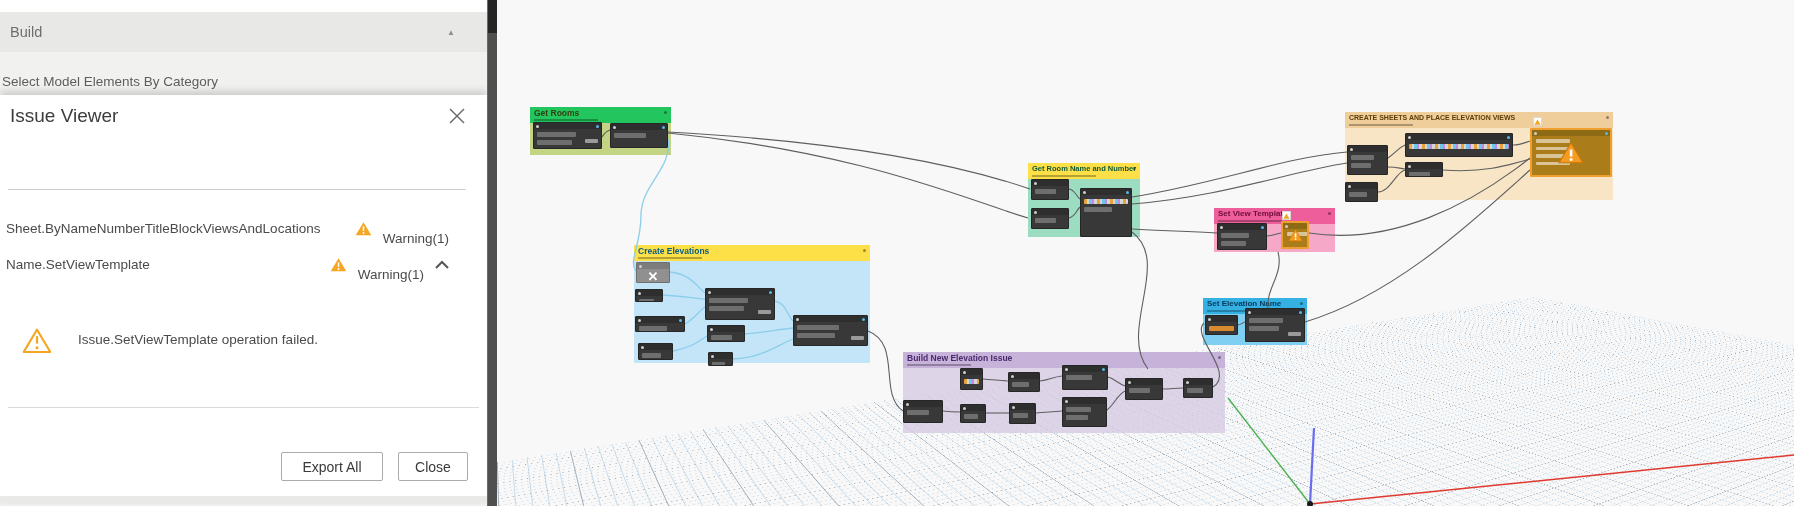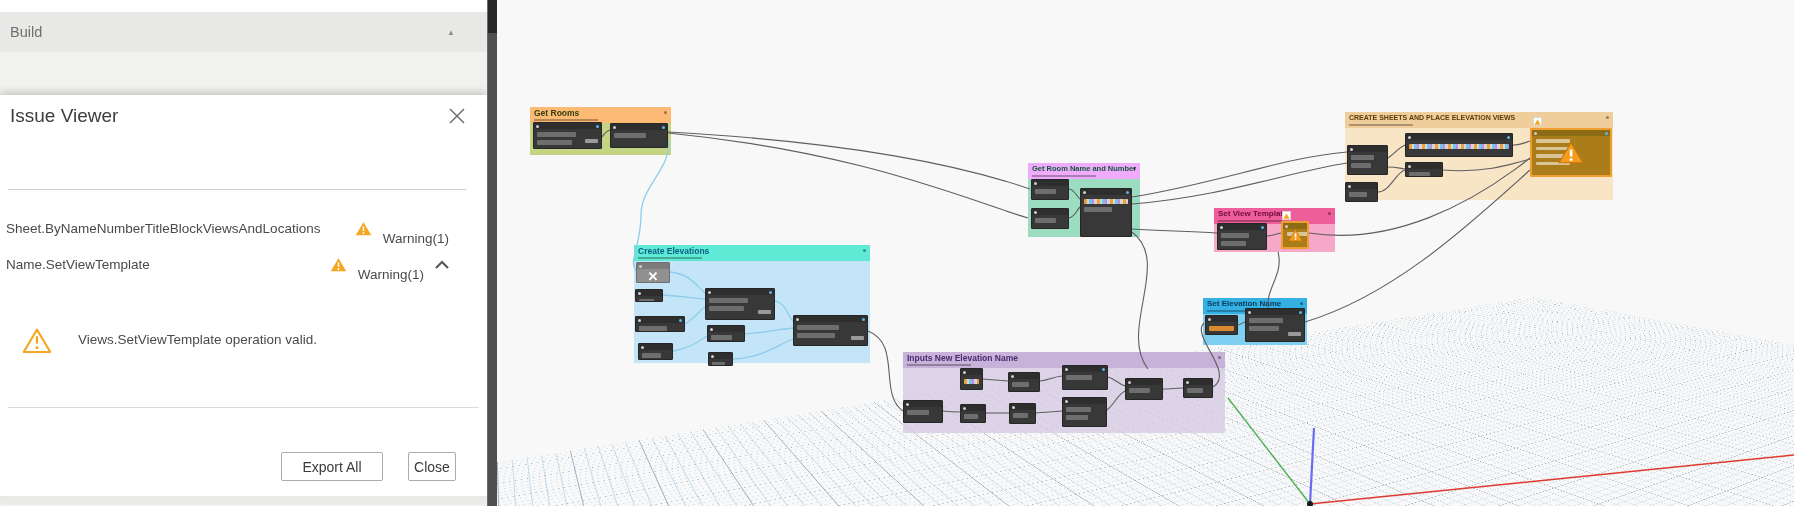--- a/index.html
+++ b/index.html
@@ -37,21 +37,21 @@
 
   #issue-detail { position:absolute; left:0; top:232px; width:487px; display:flex; padding-left:22px; }
   #issue-detail .dtxt { margin-left:26px; font-size:13.5px; color:#4a4a4a; line-height:17px; padding-top:4px; }
 
   .iv-divider { position:absolute; left:8px; top:312px; width:471px; height:1px; background:#dadada; }
   .iv-btn { position:absolute; top:357px; height:29px; background:#ffffff; border:1px solid #ababab;
             border-radius:2px; font-size:14px; color:#3a3a3a; display:flex; align-items:center;
             justify-content:center; cursor:pointer; }
   #btn-viewgraph { left:5px;  width:188px; }
   #btn-export    { left:281px; width:102px; }
-  #btn-close     { left:408px; width:48px; }
+  #btn-close     { left:398px; width:70px; }
   .iv-bottom-strip { position:absolute; left:0; top:401px; width:487px; height:6px; background:#e9e9e7; }
 
   
   #scrollbar { position:absolute; left:487px; top:0; width:10px; height:506px; background:#4f4f4f;
                border-left:1px solid #6a6a6a; }
   #scrollbar .thumb { position:absolute; left:0; top:0; width:10px; height:33px; background:#262626; }
 
   
   #canvas { position:absolute; left:497px; top:0; width:1297px; height:506px; background:#f7f8f7; overflow:hidden; }
   .gridwrap { position:absolute; left:0; top:0; width:1297px; height:506px; overflow:hidden; z-index:0;
@@ -106,20 +106,23 @@
 <div id="app">
 
   <div id="left-region">
     <div id="top-white"></div>
 
     <div id="inputs-bar">
       <span class="lbl">Build</span>
       <span class="tri">▲</span>
     </div>
 
+    <div id="mid-strip">
+      <span class="lbl">Select Model Elements By Category</span>
+    </div>
 
     <div id="issue-panel">
       <div class="iv-head">
         <span class="iv-title">Issue Viewer</span>
         <svg class="iv-close" width="18" height="18" viewBox="0 0 18 18">
           <line x1="2" y1="2" x2="16" y2="16" stroke="#6a6a6a" stroke-width="1.4"></line>
           <line x1="16" y1="2" x2="2" y2="16" stroke="#6a6a6a" stroke-width="1.4"></line>
         </svg>
       </div>
 
@@ -154,21 +157,21 @@
             </span>
           </div>
         </div>
       <div id="issue-detail">
           <svg width="30" height="27" viewBox="0 0 24 21">
             <path d="M12 1.8 L22.6 19.6 H1.4 Z" fill="none" stroke="#f5a623" stroke-width="1.6" stroke-linejoin="round"></path>
             <rect x="11.1" y="7" width="1.8" height="6" fill="#f5a623"></rect>
             <circle cx="12" cy="16.2" r="1.2" fill="#f5a623"></circle>
           </svg>
           <div class="dtxt">
-            <div>Views.SetViewTemplate operation valid.</div>
+            <div>Issue.SetViewTemplate operation failed.</div>
           </div>
         </div>
 
       <div class="iv-divider"></div>
       <div class="iv-btn" id="btn-export">Export All</div>
       <div class="iv-btn" id="btn-close">Close</div>
       <div class="iv-bottom-strip"></div>
     </div>
   </div>
 
@@ -181,43 +184,43 @@
       <div class="plane"></div>
     </div>
     <svg id="axes" width="1297" height="506" viewBox="497 0 1297 506">
         <line x1="1310" y1="504" x2="1794" y2="455" stroke="#e0392f" stroke-width="1.4"></line>
         <line x1="1310" y1="504" x2="1228" y2="398" stroke="#4caf50" stroke-width="1.4"></line>
         <line x1="1310" y1="504" x2="1314" y2="428" stroke="#6b6bf0" stroke-width="2.2"></line>
         <circle cx="1310" cy="504" r="3" fill="#1a1a1a"></circle>
       </svg>
     <div id="groups-layer">
         <div class="group" style="left: 33px; top: 107px; width: 141px; height: 48px; background: rgb(195, 213, 132);">
-          <div class="ghead" style="background:#fdba74;">
+          <div class="ghead" style="background:#22c55e;">
             <span class="gtitle" style="font-size:8.5px;color:#333f10;">Get Rooms</span>
             <span class="gsub"></span>
           </div>
           <span class="gdot"></span>
         </div>
         <div class="group" style="left: 531px; top: 163px; width: 112px; height: 74px; background: rgb(156, 220, 192);">
-          <div class="ghead" style="background:#f0abfc;">
+          <div class="ghead" style="background:#fde047;">
             <span class="gtitle" style="font-size:7.5px;color:#0e5a3c;">Get Room Name and Number</span>
             <span class="gsub"></span>
           </div>
           <span class="gdot"></span>
         </div>
         <div class="group" style="left: 137px; top: 245px; width: 236px; height: 118px; background: rgba(184, 225, 246, 0.82);">
-          <div class="ghead" style="background:#5eead4;">
+          <div class="ghead" style="background:#fde047;">
             <span class="gtitle" style="font-size:8.5px;color:#0d5d85;">Create Elevations</span>
             <span class="gsub"></span>
           </div>
           <span class="gdot"></span>
         </div>
         <div class="group" style="left: 406px; top: 352px; width: 322px; height: 81px; background: rgba(214, 201, 227, 0.78);">
           <div class="ghead" style="background:#c7b2da;">
-            <span class="gtitle" style="font-size:8.5px;color:#4a2a6e;">Inputs New Elevation Name</span>
+            <span class="gtitle" style="font-size:8.5px;color:#4a2a6e;">Build New Elevation Issue</span>
             <span class="gsub"></span>
           </div>
           <span class="gdot"></span>
         </div>
         <div class="group" style="left: 717px; top: 208px; width: 121px; height: 44px; background: rgb(245, 168, 200);">
           <div class="ghead" style="background:#ee5e9b;">
             <span class="gtitle" style="font-size:8px;color:#6e0e3c;">Set View Template</span>
             <span class="gsub"></span>
           </div>
           <span class="gdot"></span>

